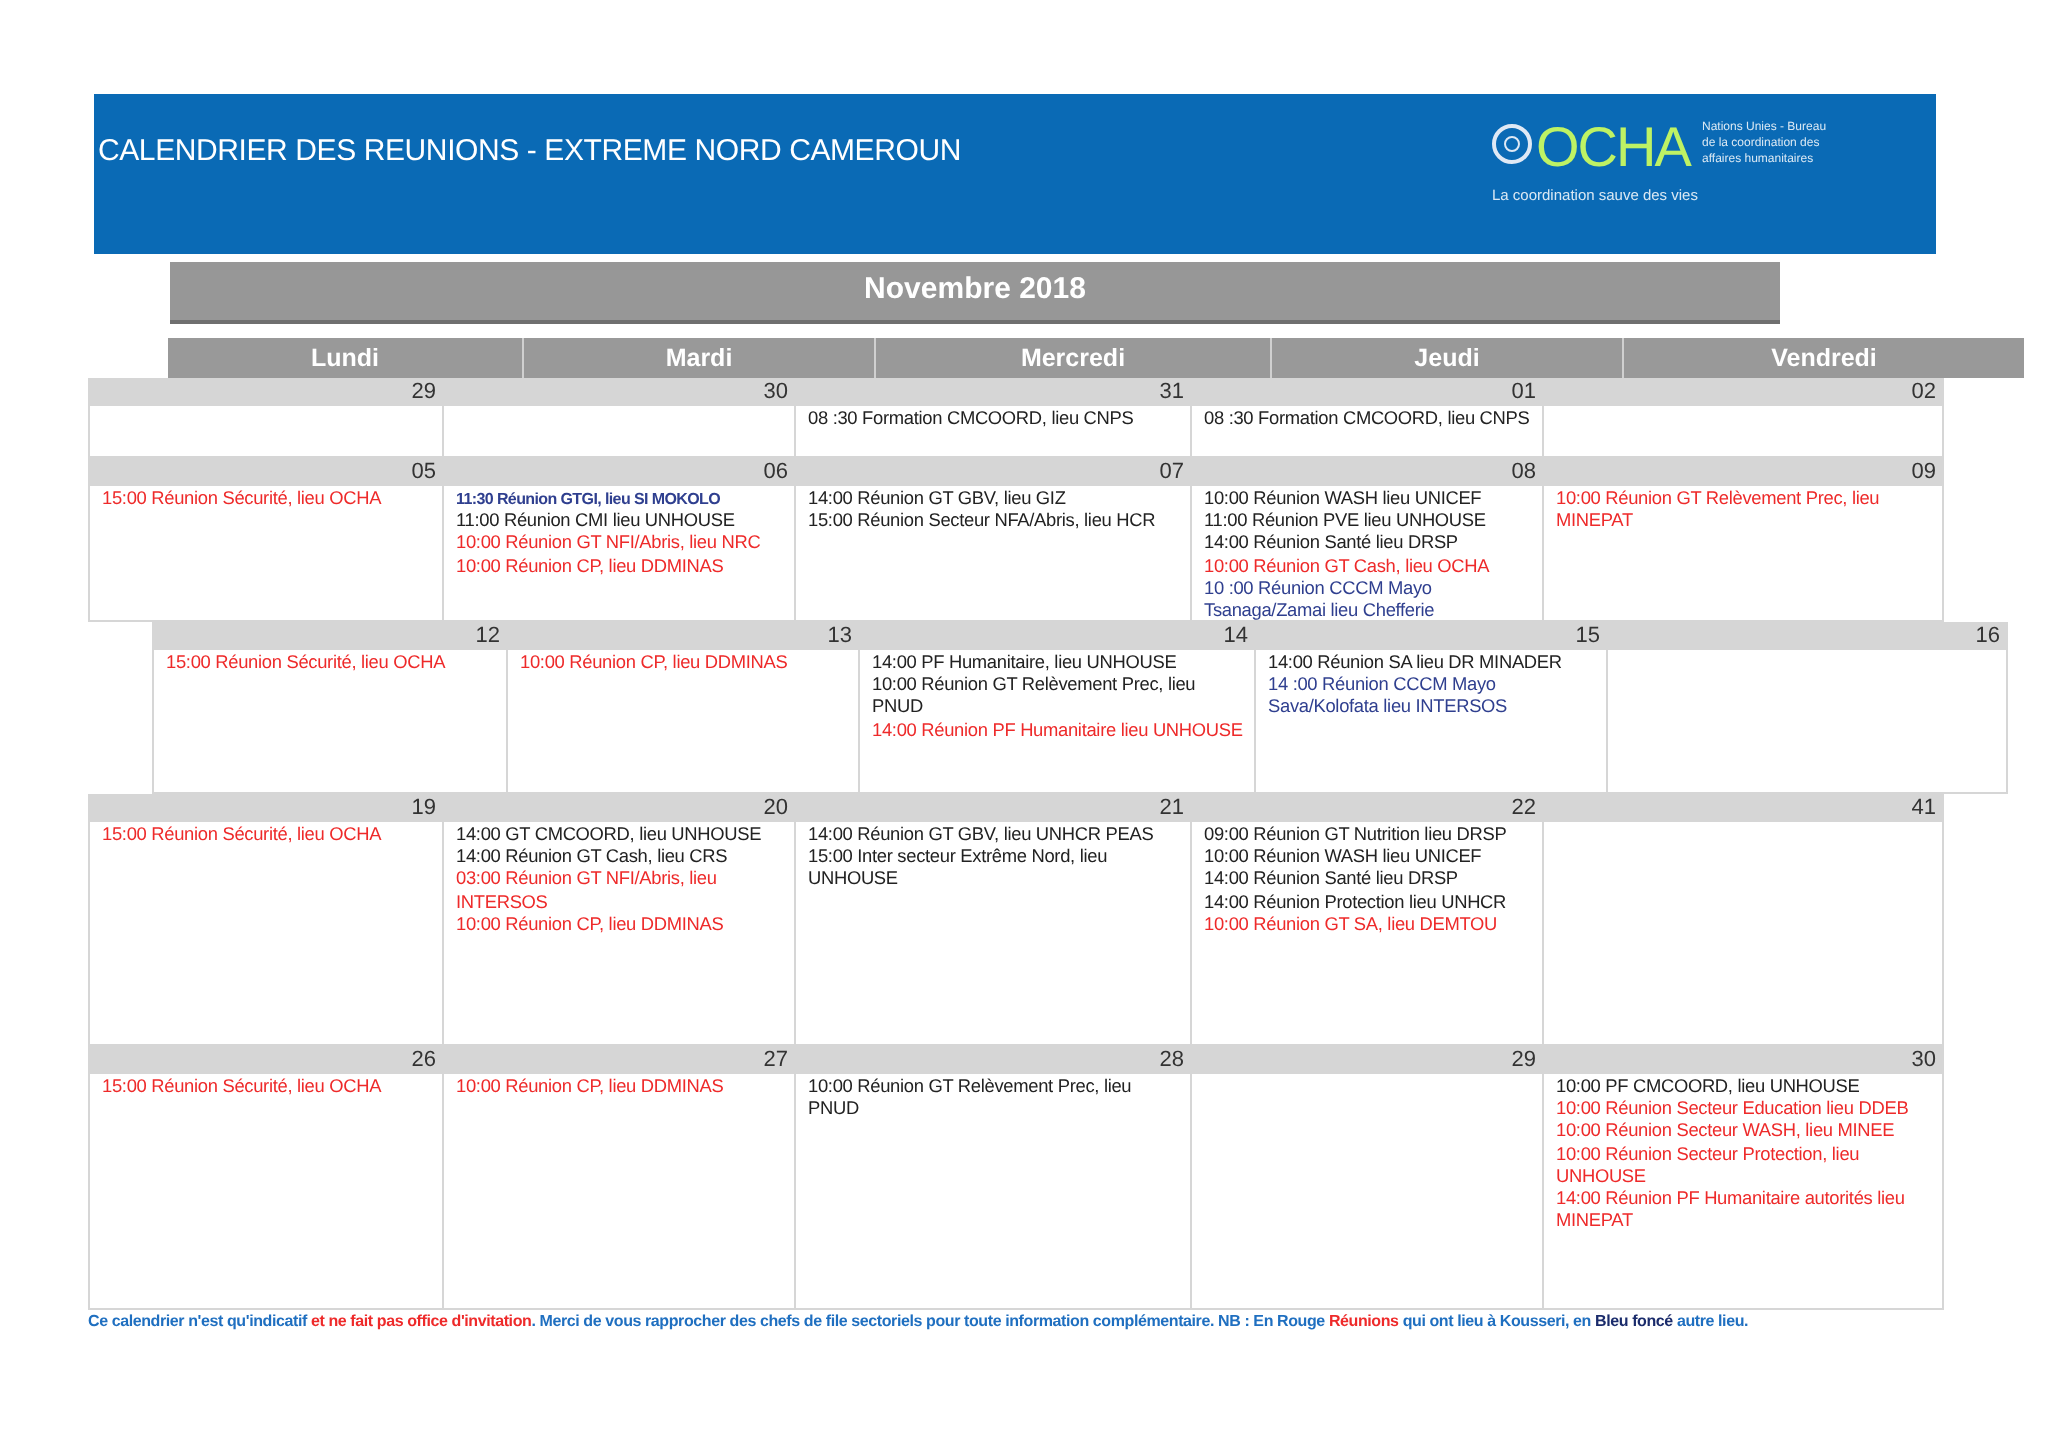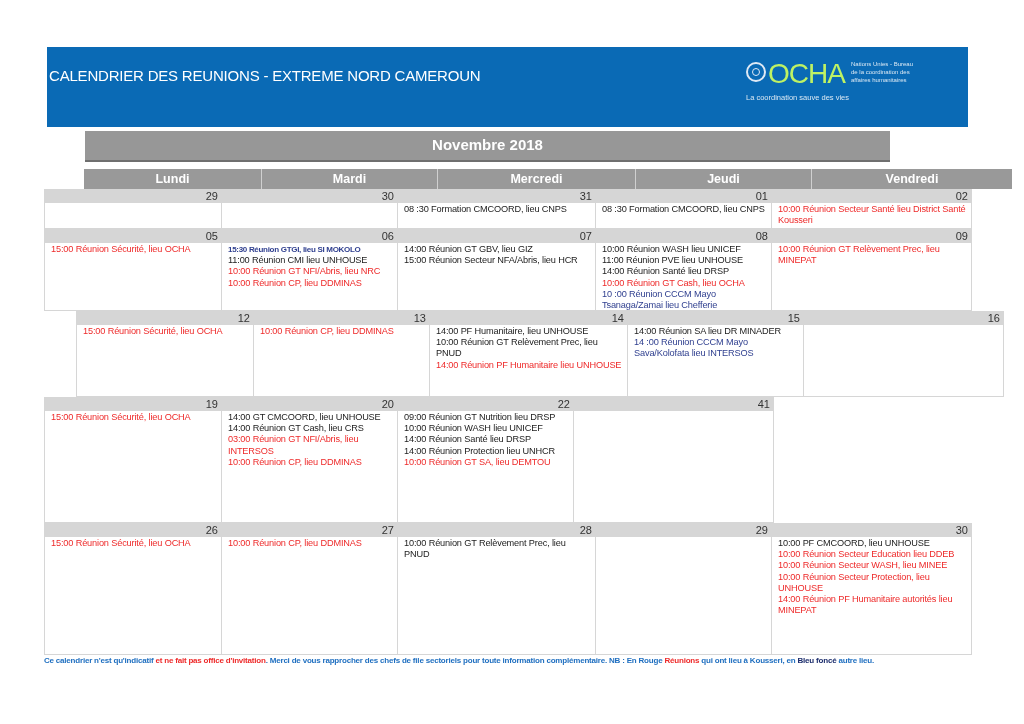--- a/index.html
+++ b/index.html
@@ -111,36 +111,33 @@
         </div>
       </div>
       <div class="cell" style="width: 176px;">
         <div class="date">01</div>
         <div class="events">
           <div class="ev black">08 :30 Formation CMCOORD, lieu CNPS</div>
         </div>
       </div>
       <div class="cell" style="width: 200px;">
         <div class="date">02</div>
-        <div class="events">
-          <div class="ev red"> 10:00 Réunion Secteur Santé lieu District Santé Kousseri</div>
-        </div>
       </div>
     </div>
     <div class="week" style="height: 82px; justify-content: flex-end;">
       <div class="cell" style="width: 178px;">
         <div class="date">05</div>
         <div class="events">
           <div class="ev red">15:00 Réunion Sécurité, lieu OCHA</div>
         </div>
       </div>
       <div class="cell" style="width: 176px;">
         <div class="date">06</div>
         <div class="events">
-          <div class="ev blue bold">15:30 Réunion GTGI, lieu SI MOKOLO</div>
+          <div class="ev blue bold">11:30 Réunion GTGI, lieu SI MOKOLO</div>
           <div class="ev black">11:00 Réunion CMI  lieu UNHOUSE</div>
           <div class="ev red">10:00 Réunion GT NFI/Abris, lieu NRC</div>
           <div class="ev red">10:00 Réunion CP, lieu DDMINAS</div>
         </div>
       </div>
       <div class="cell" style="width: 198px;">
         <div class="date">07</div>
         <div class="events">
           <div class="ev black"> 14:00 Réunion GT GBV, lieu GIZ</div>
           <div class="ev black">15:00 Réunion Secteur NFA/Abris, lieu HCR</div>
@@ -205,20 +202,27 @@
       </div>
       <div class="cell" style="width: 176px;">
         <div class="date">20</div>
         <div class="events">
           <div class="ev black">14:00 GT CMCOORD, lieu UNHOUSE</div>
           <div class="ev black">14:00 Réunion GT Cash, lieu CRS</div>
           <div class="ev red">03:00 Réunion GT NFI/Abris, lieu INTERSOS</div>
           <div class="ev red">10:00 Réunion CP, lieu DDMINAS</div>
         </div>
       </div>
+      <div class="cell" style="width: 198px;">
+        <div class="date">21</div>
+        <div class="events">
+          <div class="ev black">14:00 Réunion GT GBV, lieu UNHCR PEAS</div>
+          <div class="ev black">15:00 Inter secteur Extrême Nord, lieu UNHOUSE</div>
+        </div>
+      </div>
       <div class="cell" style="width: 176px;">
         <div class="date">22</div>
         <div class="events">
           <div class="ev black">09:00 Réunion GT Nutrition lieu DRSP</div>
           <div class="ev black">10:00 Réunion WASH lieu UNICEF</div>
           <div class="ev black">14:00 Réunion Santé lieu DRSP</div>
           <div class="ev black">14:00 Réunion Protection lieu UNHCR</div>
           <div class="ev red">10:00 Réunion GT SA, lieu DEMTOU</div>
         </div>
       </div>

